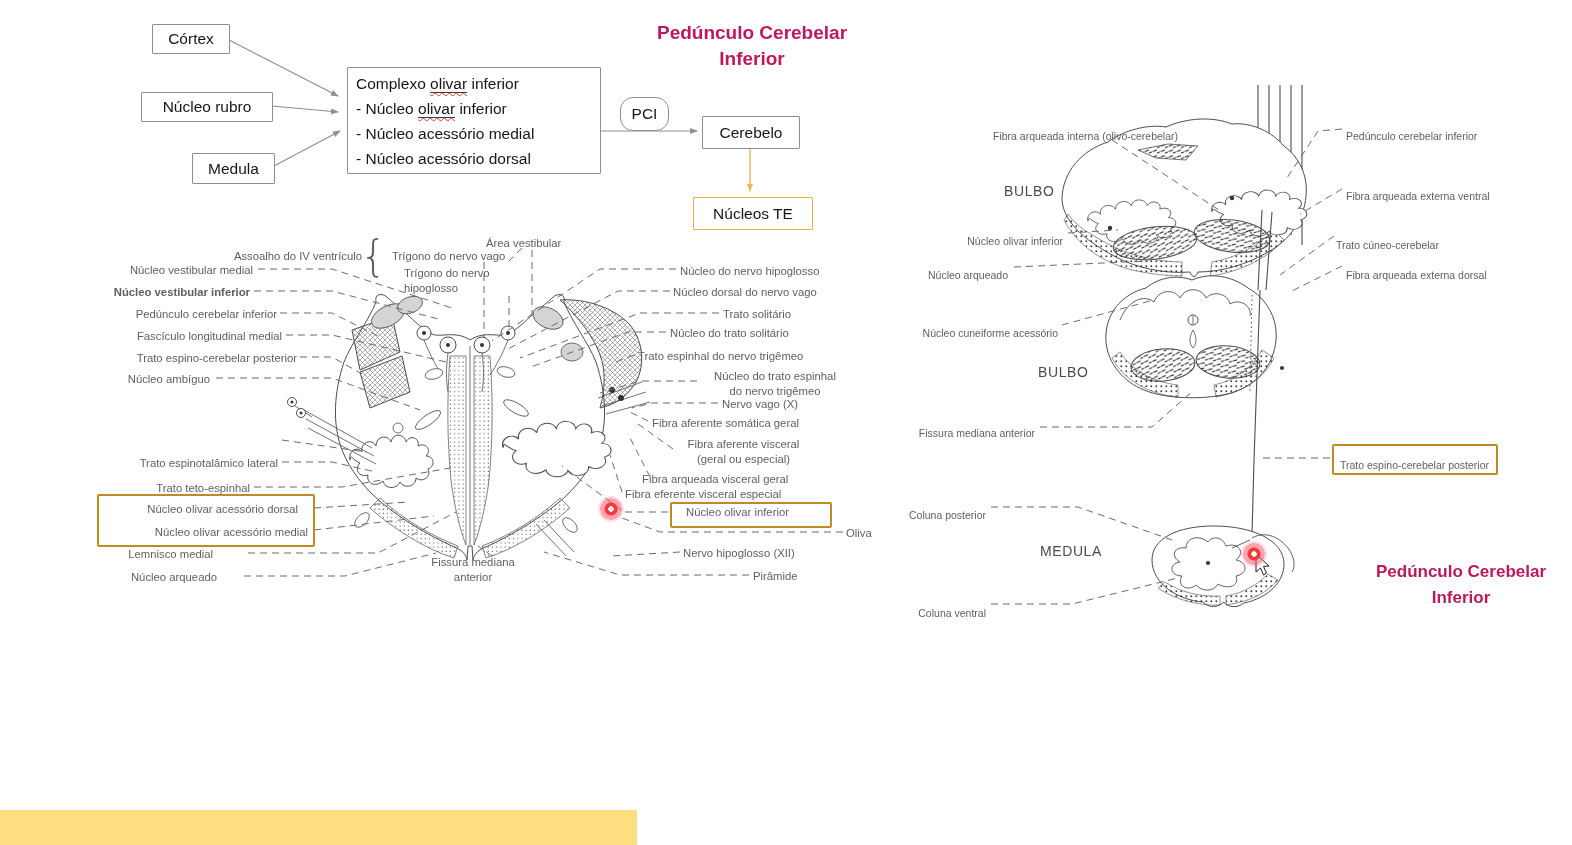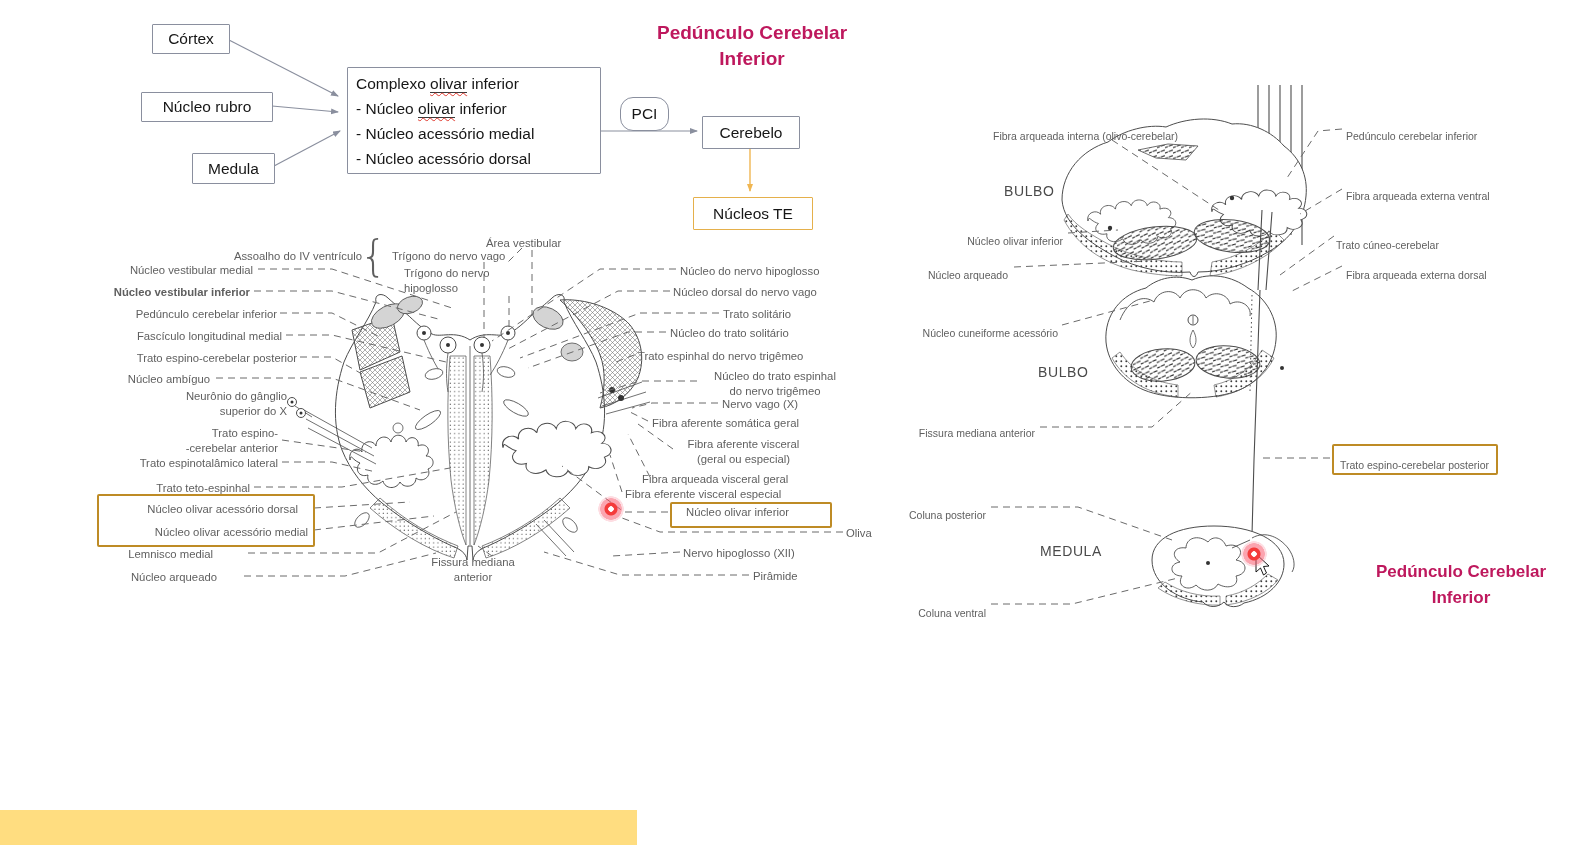--- a/index.html
+++ b/index.html
@@ -271,24 +271,20 @@
   <div class="lbl" style="left:404px;top:266px;">Trígono do nervo
 hipoglosso</div>
   <div class="lbl" style="left:486px;top:236px;">Área vestibular</div>
 
   <div class="lbl r" style="left:33px;top:263px;width:220px;">Núcleo vestibular medial</div>
   <div class="lbl r" style="left:30px;top:285px;width:220px;font-weight:bold;">Núcleo vestibular inferior</div>
   <div class="lbl r" style="left:57px;top:307px;width:220px;">Pedúnculo cerebelar inferior</div>
   <div class="lbl r" style="left:62px;top:329px;width:220px;">Fascículo longitudinal medial</div>
   <div class="lbl r" style="left:77px;top:351px;width:220px;">Trato espino-cerebelar posterior</div>
   <div class="lbl r" style="left:10px;top:372px;width:200px;">Núcleo ambíguo</div>
-  <div class="lbl r" style="left:67px;top:389px;width:220px;">Neurônio do gânglio
-superior do X</div>
-  <div class="lbl r" style="left:58px;top:426px;width:220px;">Trato espino-
--cerebelar anterior</div>
   <div class="lbl r" style="left:58px;top:456px;width:220px;">Trato espinotalâmico lateral</div>
   <div class="lbl r" style="left:30px;top:481px;width:220px;">Trato teto-espinhal</div>
   <div class="lbl r" style="left:78px;top:502px;width:220px;">Núcleo olivar acessório dorsal</div>
   <div class="lbl r" style="left:88px;top:525px;width:220px;">Núcleo olivar acessório medial</div>
   <div class="lbl r" style="left:13px;top:547px;width:200px;">Lemnisco medial</div>
   <div class="lbl r" style="left:17px;top:570px;width:200px;">Núcleo arqueado</div>
 
   <div class="lbl" style="left:680px;top:264px;text-align:center;">Núcleo do nervo hipoglosso</div>
   <div class="lbl" style="left:673px;top:285px;">Núcleo dorsal do nervo vago</div>
   <div class="lbl" style="left:723px;top:307px;">Trato solitário</div>

